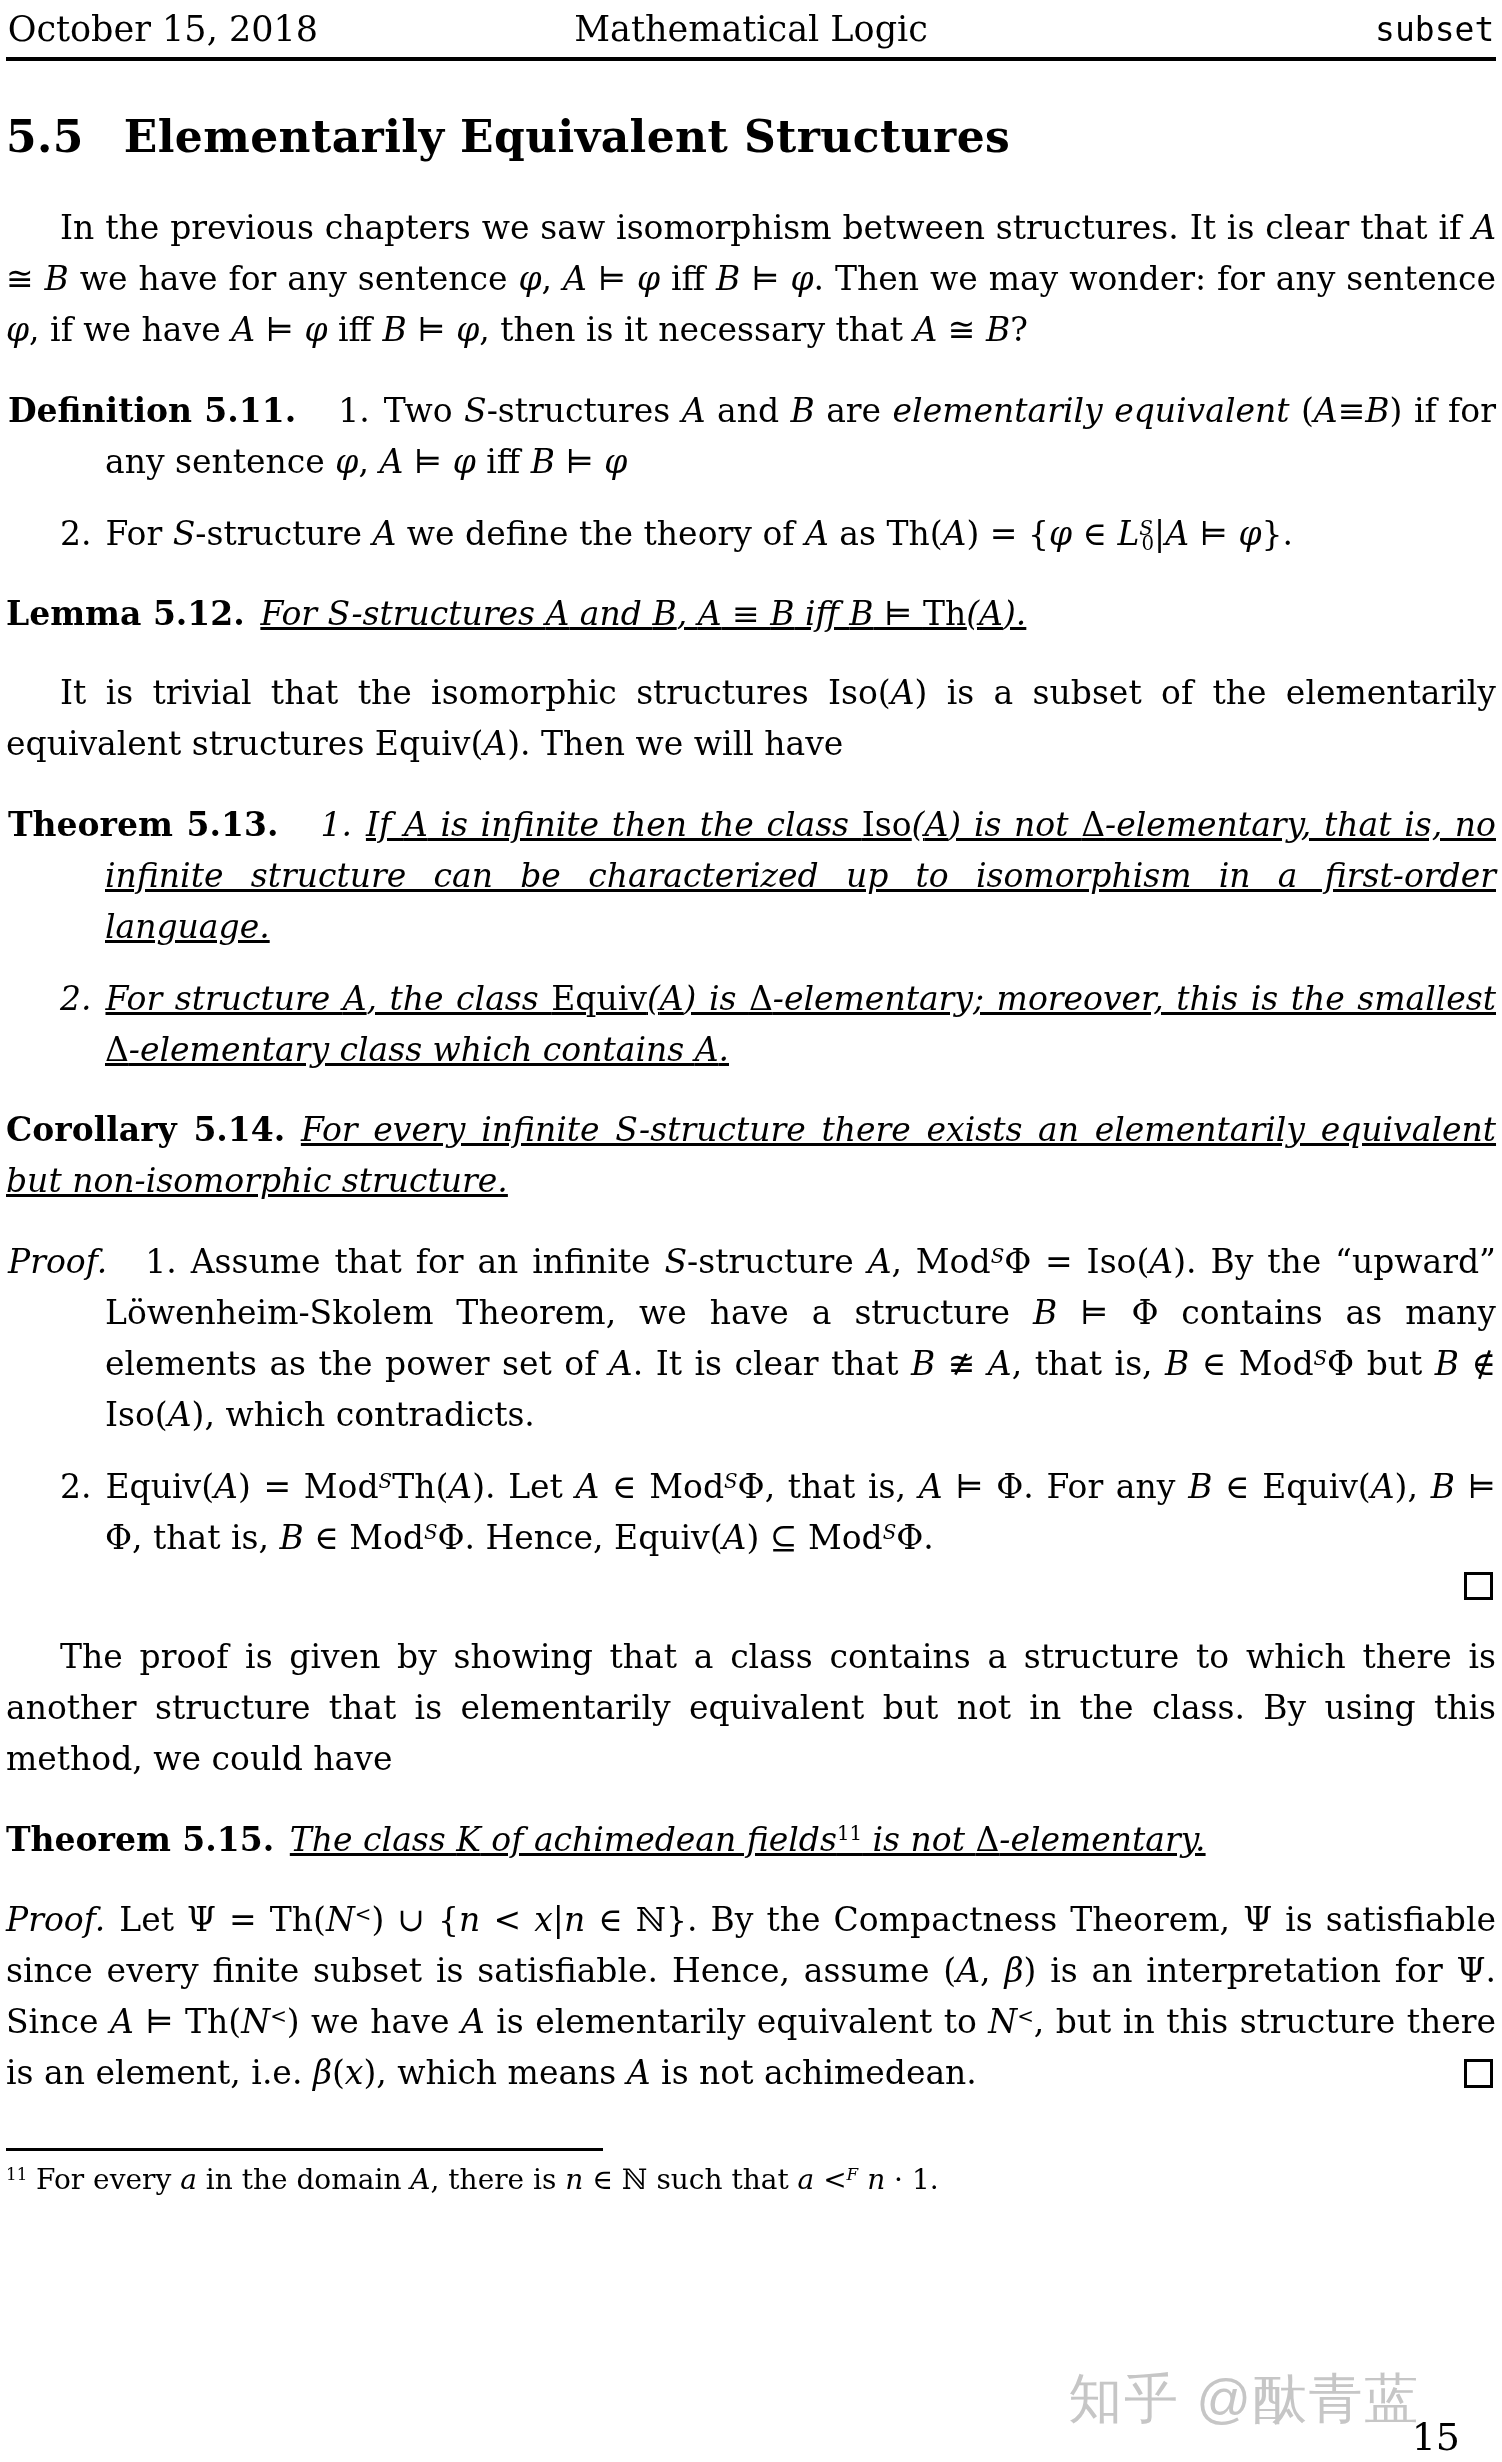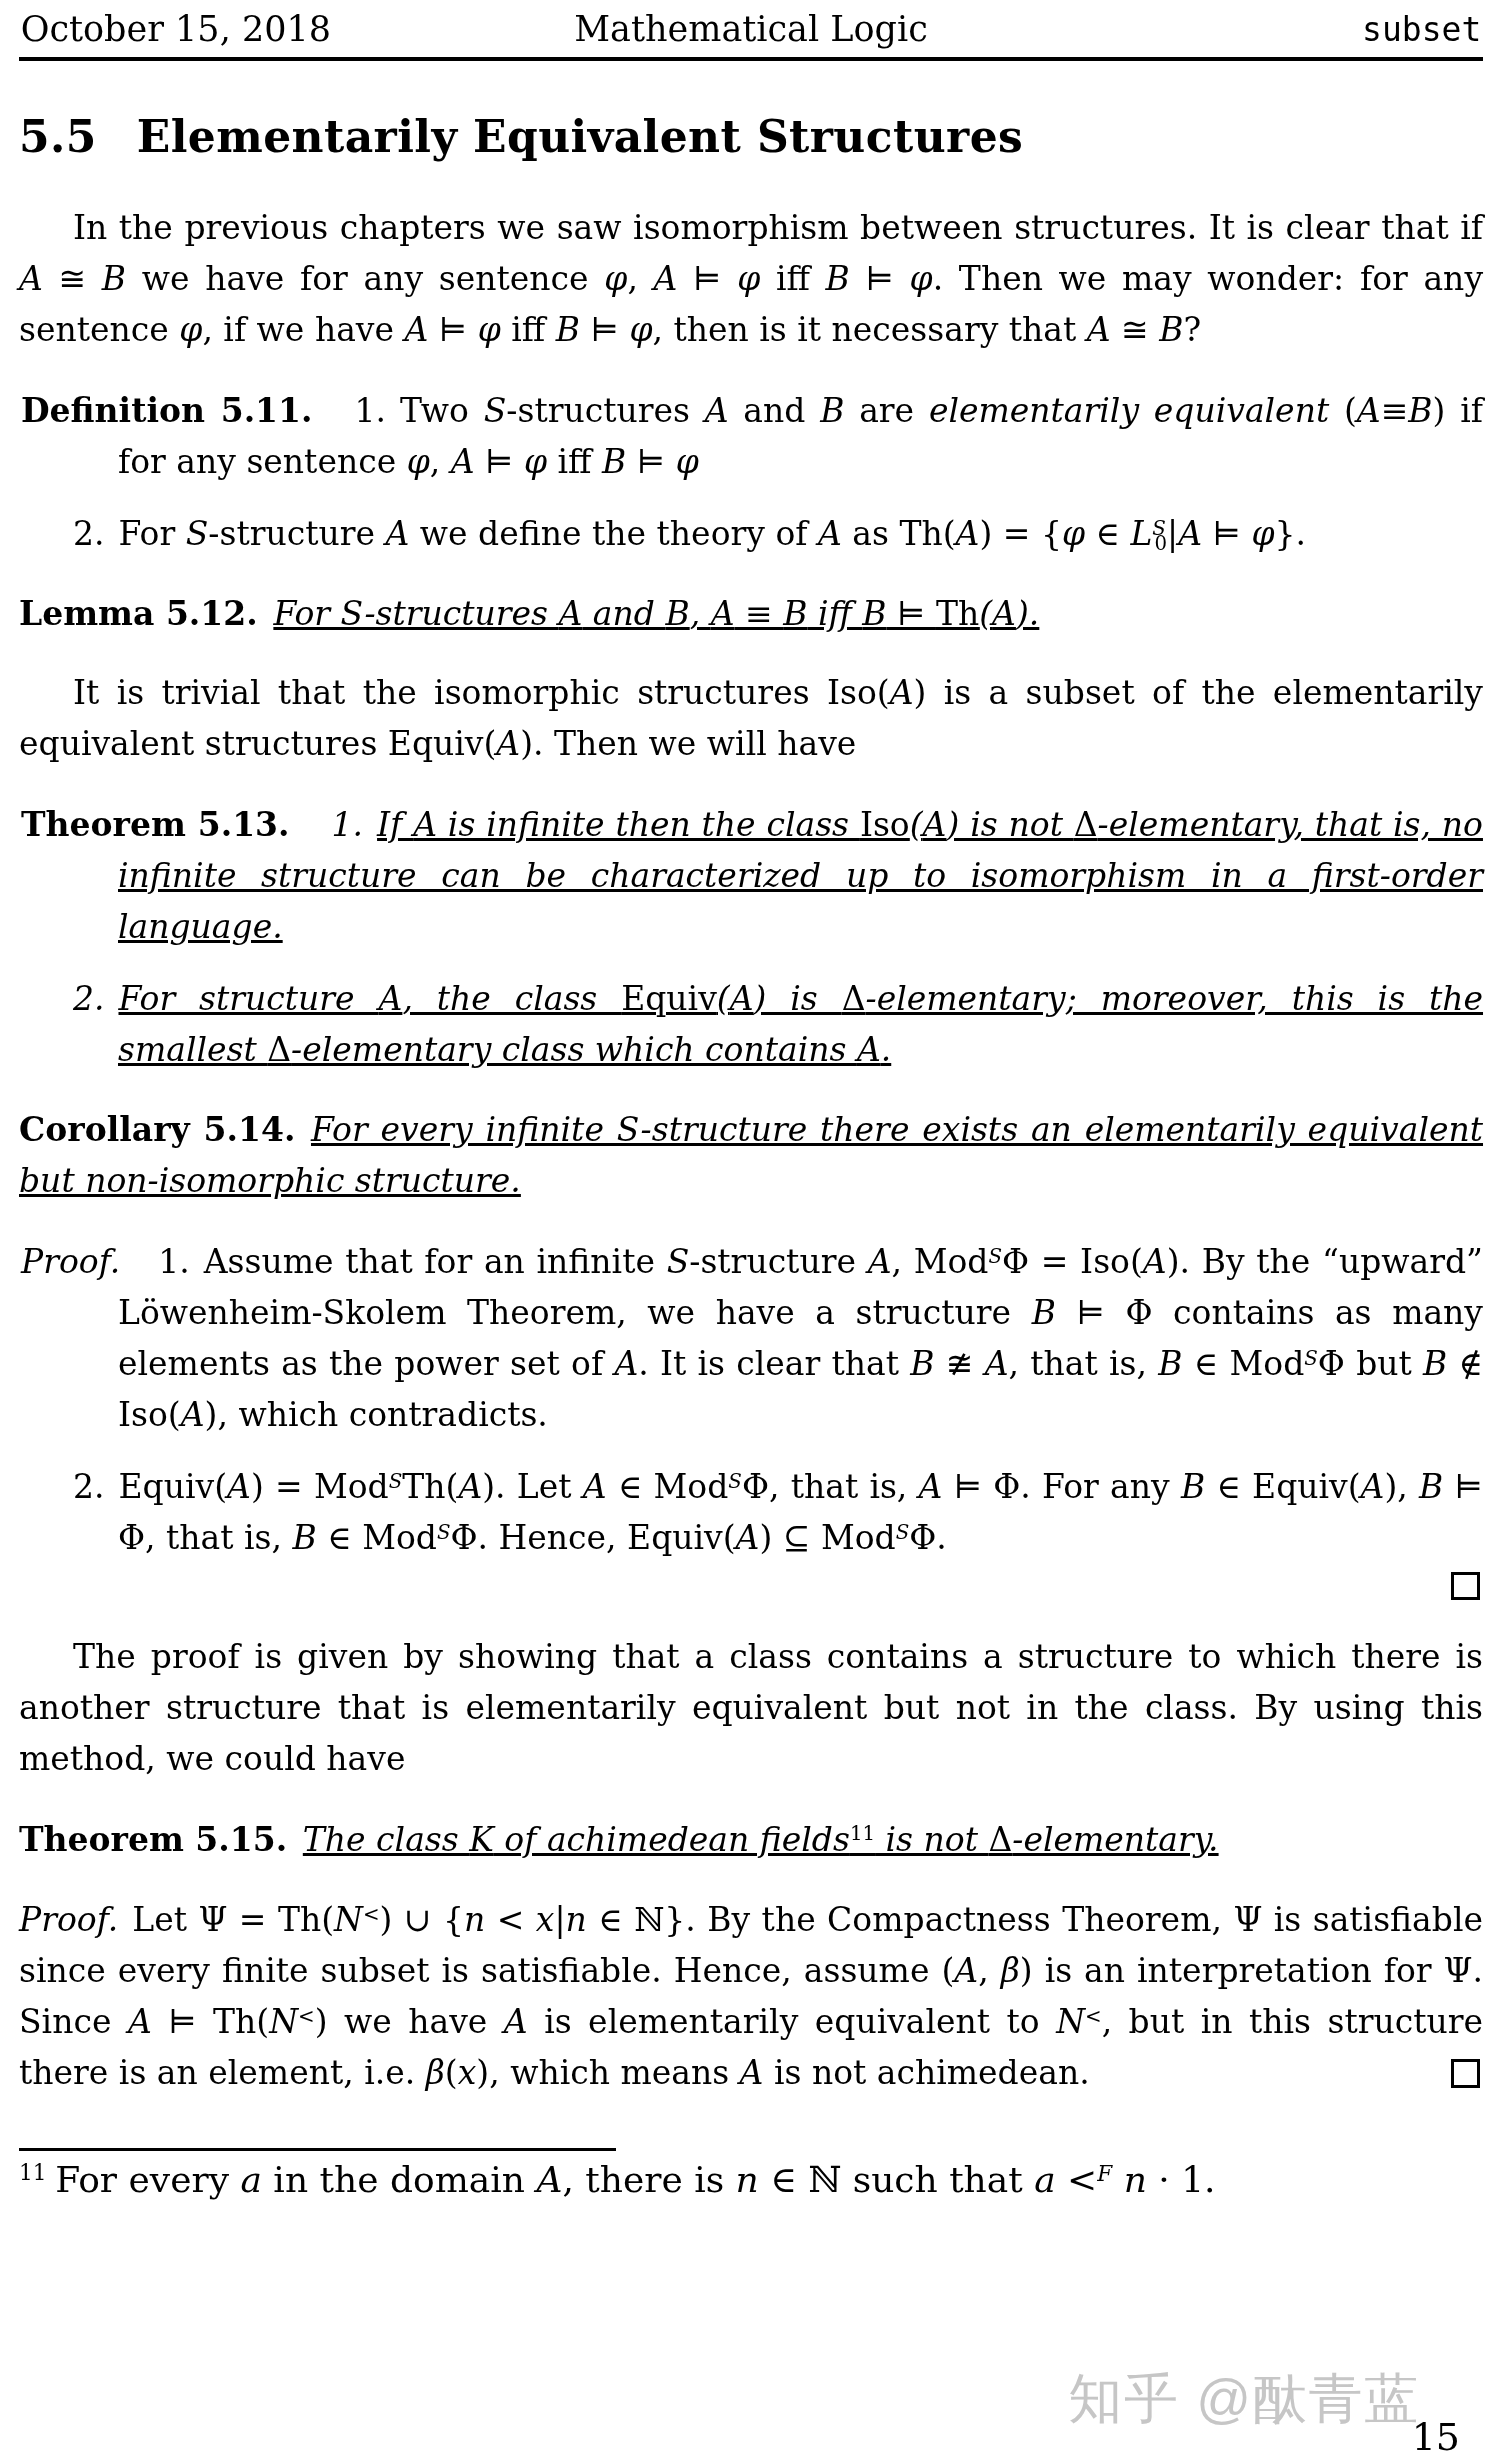--- a/index.html
+++ b/index.html
@@ -1,17 +1,17 @@
 <!DOCTYPE html>
 <html style="font-size:14px"><head>
 <meta charset="utf-8">
 <style>
   html,body{margin:0;padding:0;background:#fff;}
   .page{position:relative;width:1502px;height:2462px;background:#ffffff;color:#000;
-        font-family:"DejaVu Serif","DejaVu Sans",serif;overflow:hidden;box-sizing:border-box;padding:0 19px;border-radius:14px;}
+        font-family:"DejaVu Serif","DejaVu Sans",serif;overflow:hidden;box-sizing:border-box;padding:0 6px;border-radius:14px;}
   
   .pagehead{display:flex;align-items:baseline;font-size:35px;padding:8.7px 1.7px 5.2px 1.7px;}
   .pagehead .h-left{flex:1;text-align:left;}
   .pagehead .h-mid{flex:1;text-align:center;}
   .pagehead .h-right{flex:1;text-align:right;font-family:"DejaVu Sans Mono","Liberation Mono",monospace;font-size:33px;}
   .headrule{border-top:4.3px solid #000;margin:3.5px 0 0 0;}
   
   h1{font-size:44px;font-weight:700;margin:50px 0 40px 0;letter-spacing:0.4px;}
   h1 .secnum{margin-right:40px;}
   
@@ -34,21 +34,21 @@
   .sup{font-size:60%;position:relative;top:-0.52em;line-height:0;}
   .sub{font-size:60%;position:relative;top:0.28em;line-height:0;}
   .tuck{margin-left:-0.58em;}
   
   .qedline{text-align:right;margin-top:8.7px;padding-right:3.5px;}
   .qedbox{display:inline-block;width:22.6px;height:22.6px;border:3.5px solid #000;}
   .proof-rel{position:relative;}
   .qed-abs{position:absolute;right:3.5px;bottom:10.4px;}
   
   .footrule{width:597px;border-top:3.5px solid #000;margin:50px 0 8.7px 0;}
-  .footnote{font-size:36px;line-height:40px;}
+  .footnote{font-size:28px;line-height:40px;}
   .footnote .fnmark{font-size:60%;position:relative;top:-0.55em;margin-right:8.7px;}
   
   .watermark{position:absolute;right:82px;top:2363px;font-size:54px;color:#c6c6c6;
              font-family:"Liberation Sans","DejaVu Sans",sans-serif;letter-spacing:1.7px;}
   .pagenum{position:absolute;right:42px;top:2415px;font-size:38px;}
 </style>
 </head>
 <body>
 
 <div class="page">

